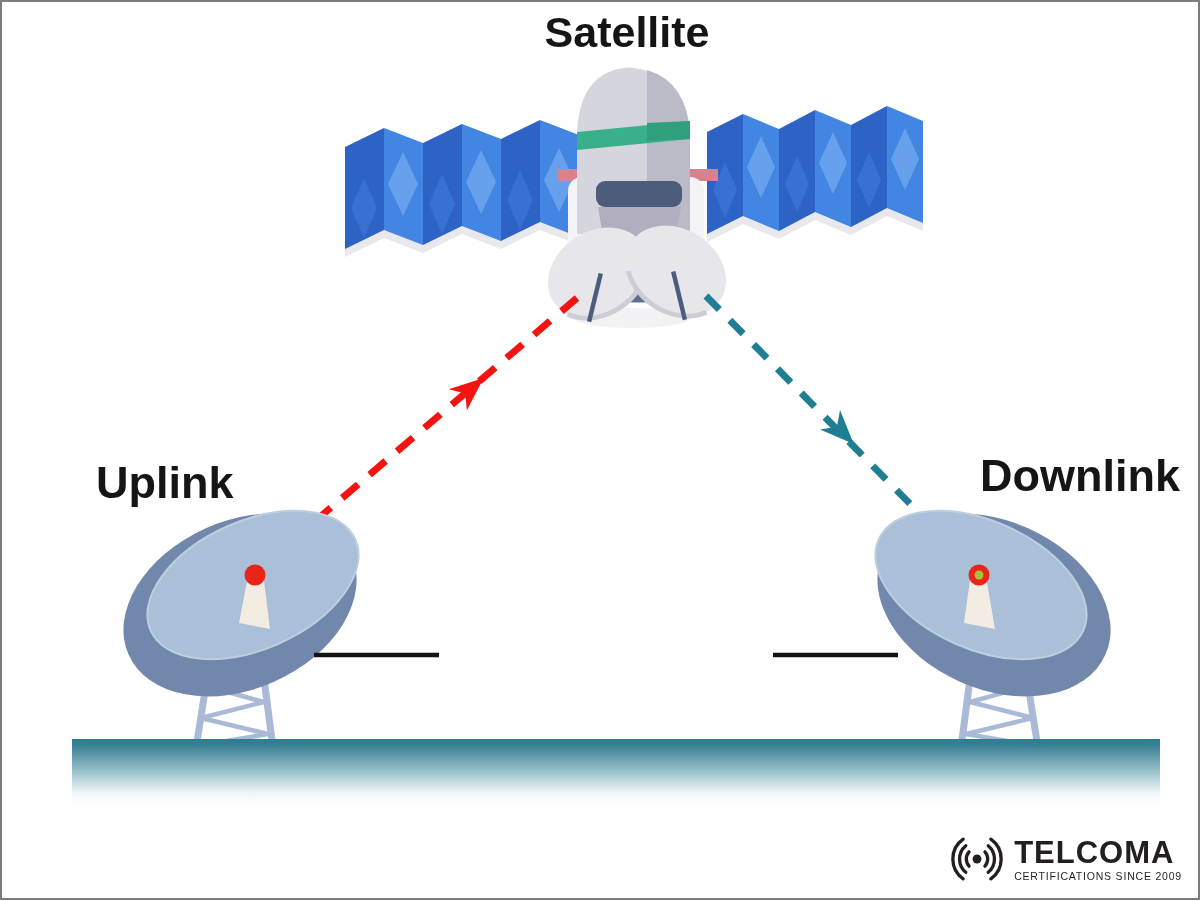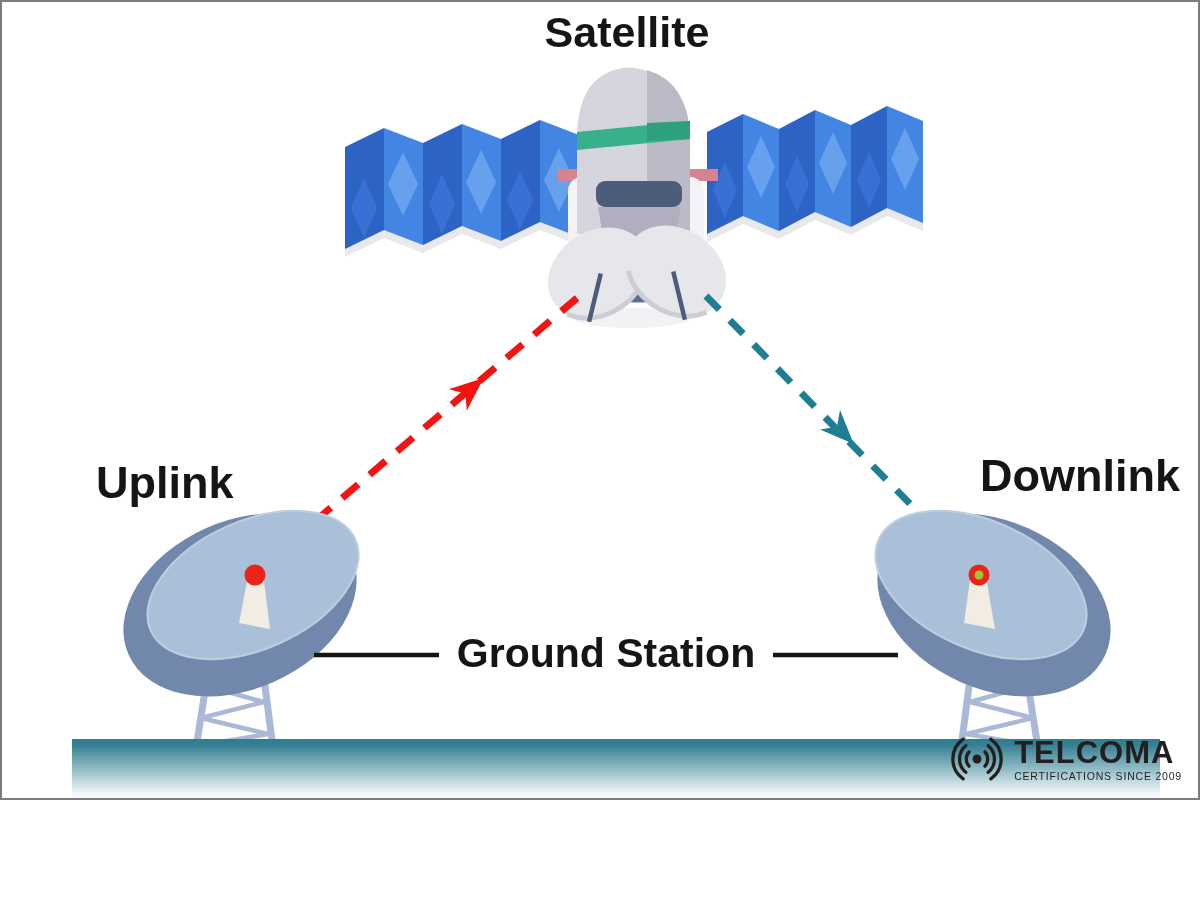--- a/index.html
+++ b/index.html
@@ -1,18 +1,18 @@
 <!DOCTYPE html>
 <html><head>
 <meta charset="utf-8">
 <style>
   html,body{margin:0;padding:0;background:#fff;}
   .canvas{
     position:relative;
-    width:1200px;height:800px;
+    width:1200px;height:900px;
     background:#ffffff;
     border:2px solid #7c7c7c;
     box-sizing:border-box;
     overflow:hidden;
     font-family:"Liberation Sans","DejaVu Sans",sans-serif;
   }
   .lbl{
     position:absolute;
     color:#151515;
     font-weight:700;
@@ -182,21 +182,20 @@
       <line x1="312" y1="653" x2="437" y2="653"></line>
       <line x1="771" y1="653" x2="896" y2="653"></line>
     </g>
   </svg>
 
   <div class="ground-strip"></div>
 
   <div class="lbl lbl-title">Satellite</div>
   <div class="lbl lbl-downlink">Downlink</div>
   <div class="lbl lbl-uplink">Uplink</div>
-  <div class="lbl lbl-ground">Ground Station</div>
 
   <div class="logo">
     <svg width="66" height="58" viewBox="0 0 64 60">
       <g stroke="#231f20" stroke-width="3.4" fill="none" stroke-linecap="round">
         <path d="M 40.2 22.6 A 11 11 0 0 1 40.2 37.4"></path>
         <path d="M 43.6 16.2 A 18 18 0 0 1 43.6 43.8"></path>
         <path d="M 46.3 9.5 A 25 25 0 0 1 46.3 50.5"></path>
         <path d="M 23.8 22.6 A 11 11 0 0 0 23.8 37.4"></path>
         <path d="M 20.4 16.2 A 18 18 0 0 0 20.4 43.8"></path>
         <path d="M 17.7 9.5 A 25 25 0 0 0 17.7 50.5"></path>

